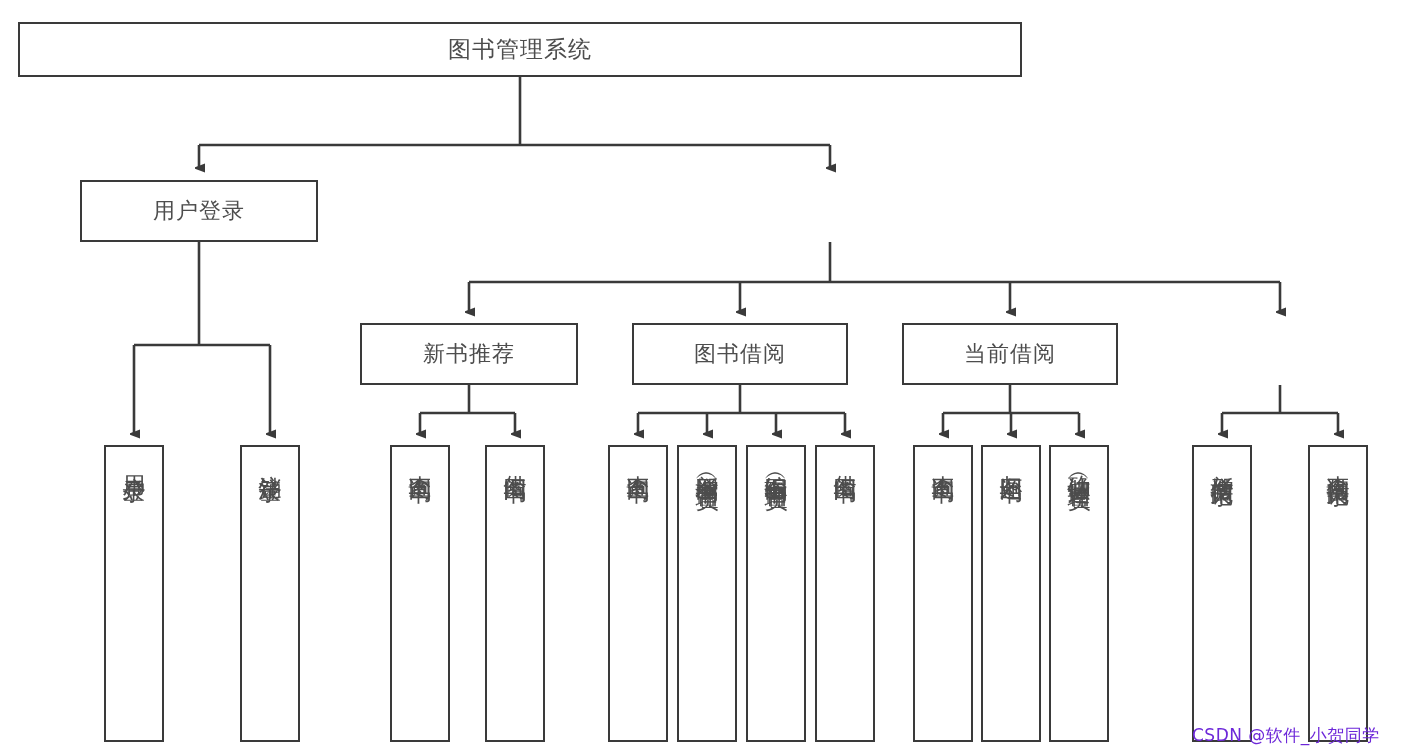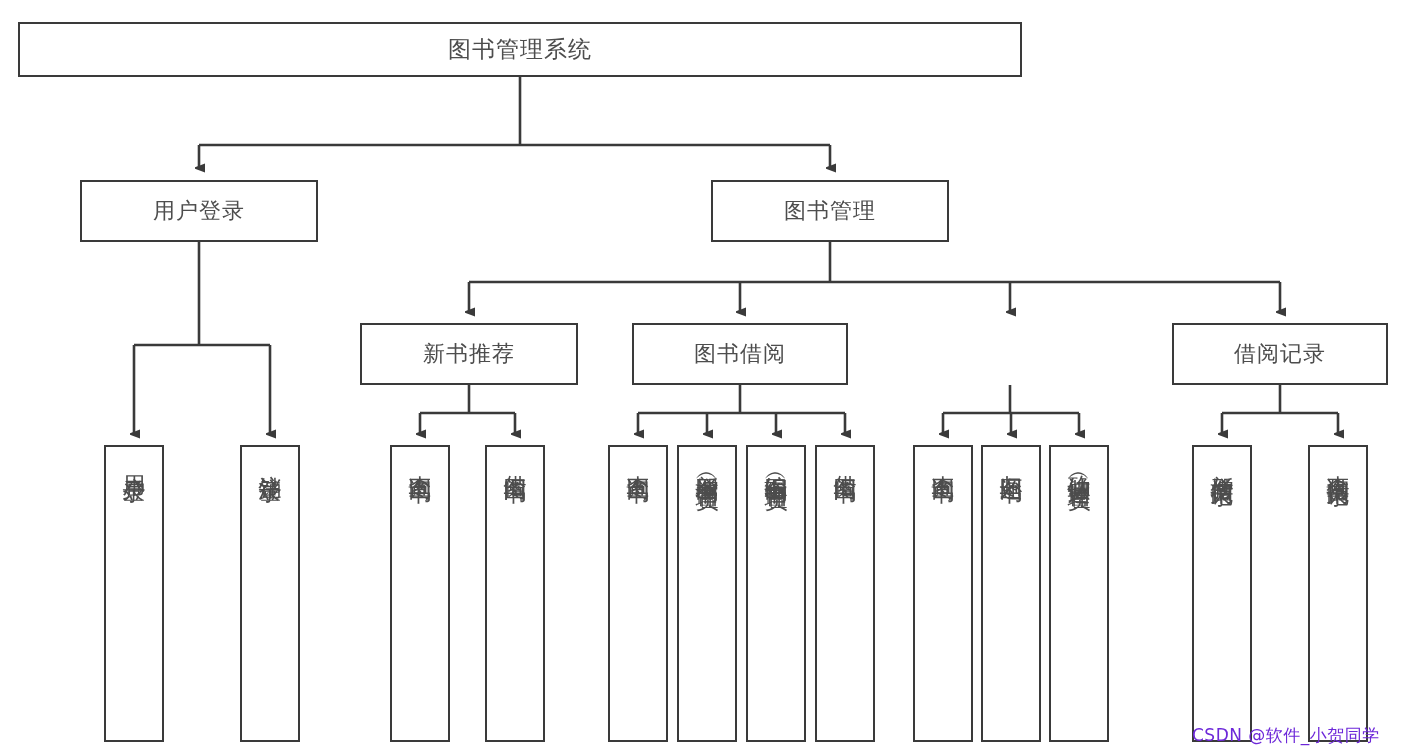--- a/index.html
+++ b/index.html
@@ -111,32 +111,29 @@
     </g>
   </svg>
 
   <div class="node h-node root" style="left:18px;top:12px;width:1004px;height:55px;">
     <span class="lbl">图书管理系统</span>
   </div>
 
   <div class="node h-node" style="left:80px;top:170px;width:238px;height:62px;">
     <span class="lbl">用户登录</span>
   </div>
-  <div class="node h-node" style="left:711px;top:170px;width:238px;height:62px;">
-    <span class="lbl">图书管理</span>
-  </div>
 
   <div class="node h-node" style="left:632px;top:313px;width:216px;height:62px;">
     <span class="lbl">图书借阅</span>
   </div>
   <div class="node h-node" style="left:360px;top:313px;width:218px;height:62px;">
     <span class="lbl">新书推荐</span>
   </div>
-  <div class="node h-node" style="left:1172px;top:313px;width:216px;height:62px;">
-    <span class="lbl">借阅记录</span>
+  <div class="node h-node" style="left:902px;top:313px;width:216px;height:62px;">
+    <span class="lbl">当前借阅</span>
   </div>
 
   <div class="node v-node" style="left:104px;top:435px;width:60px;height:297px;">
     <span class="lbl">用户登录</span>
   </div>
   <div class="node v-node" style="left:240px;top:435px;width:60px;height:297px;">
     <span class="lbl">注销登录</span>
   </div>
 
   <div class="node v-node" style="left:390px;top:435px;width:60px;height:297px;">

